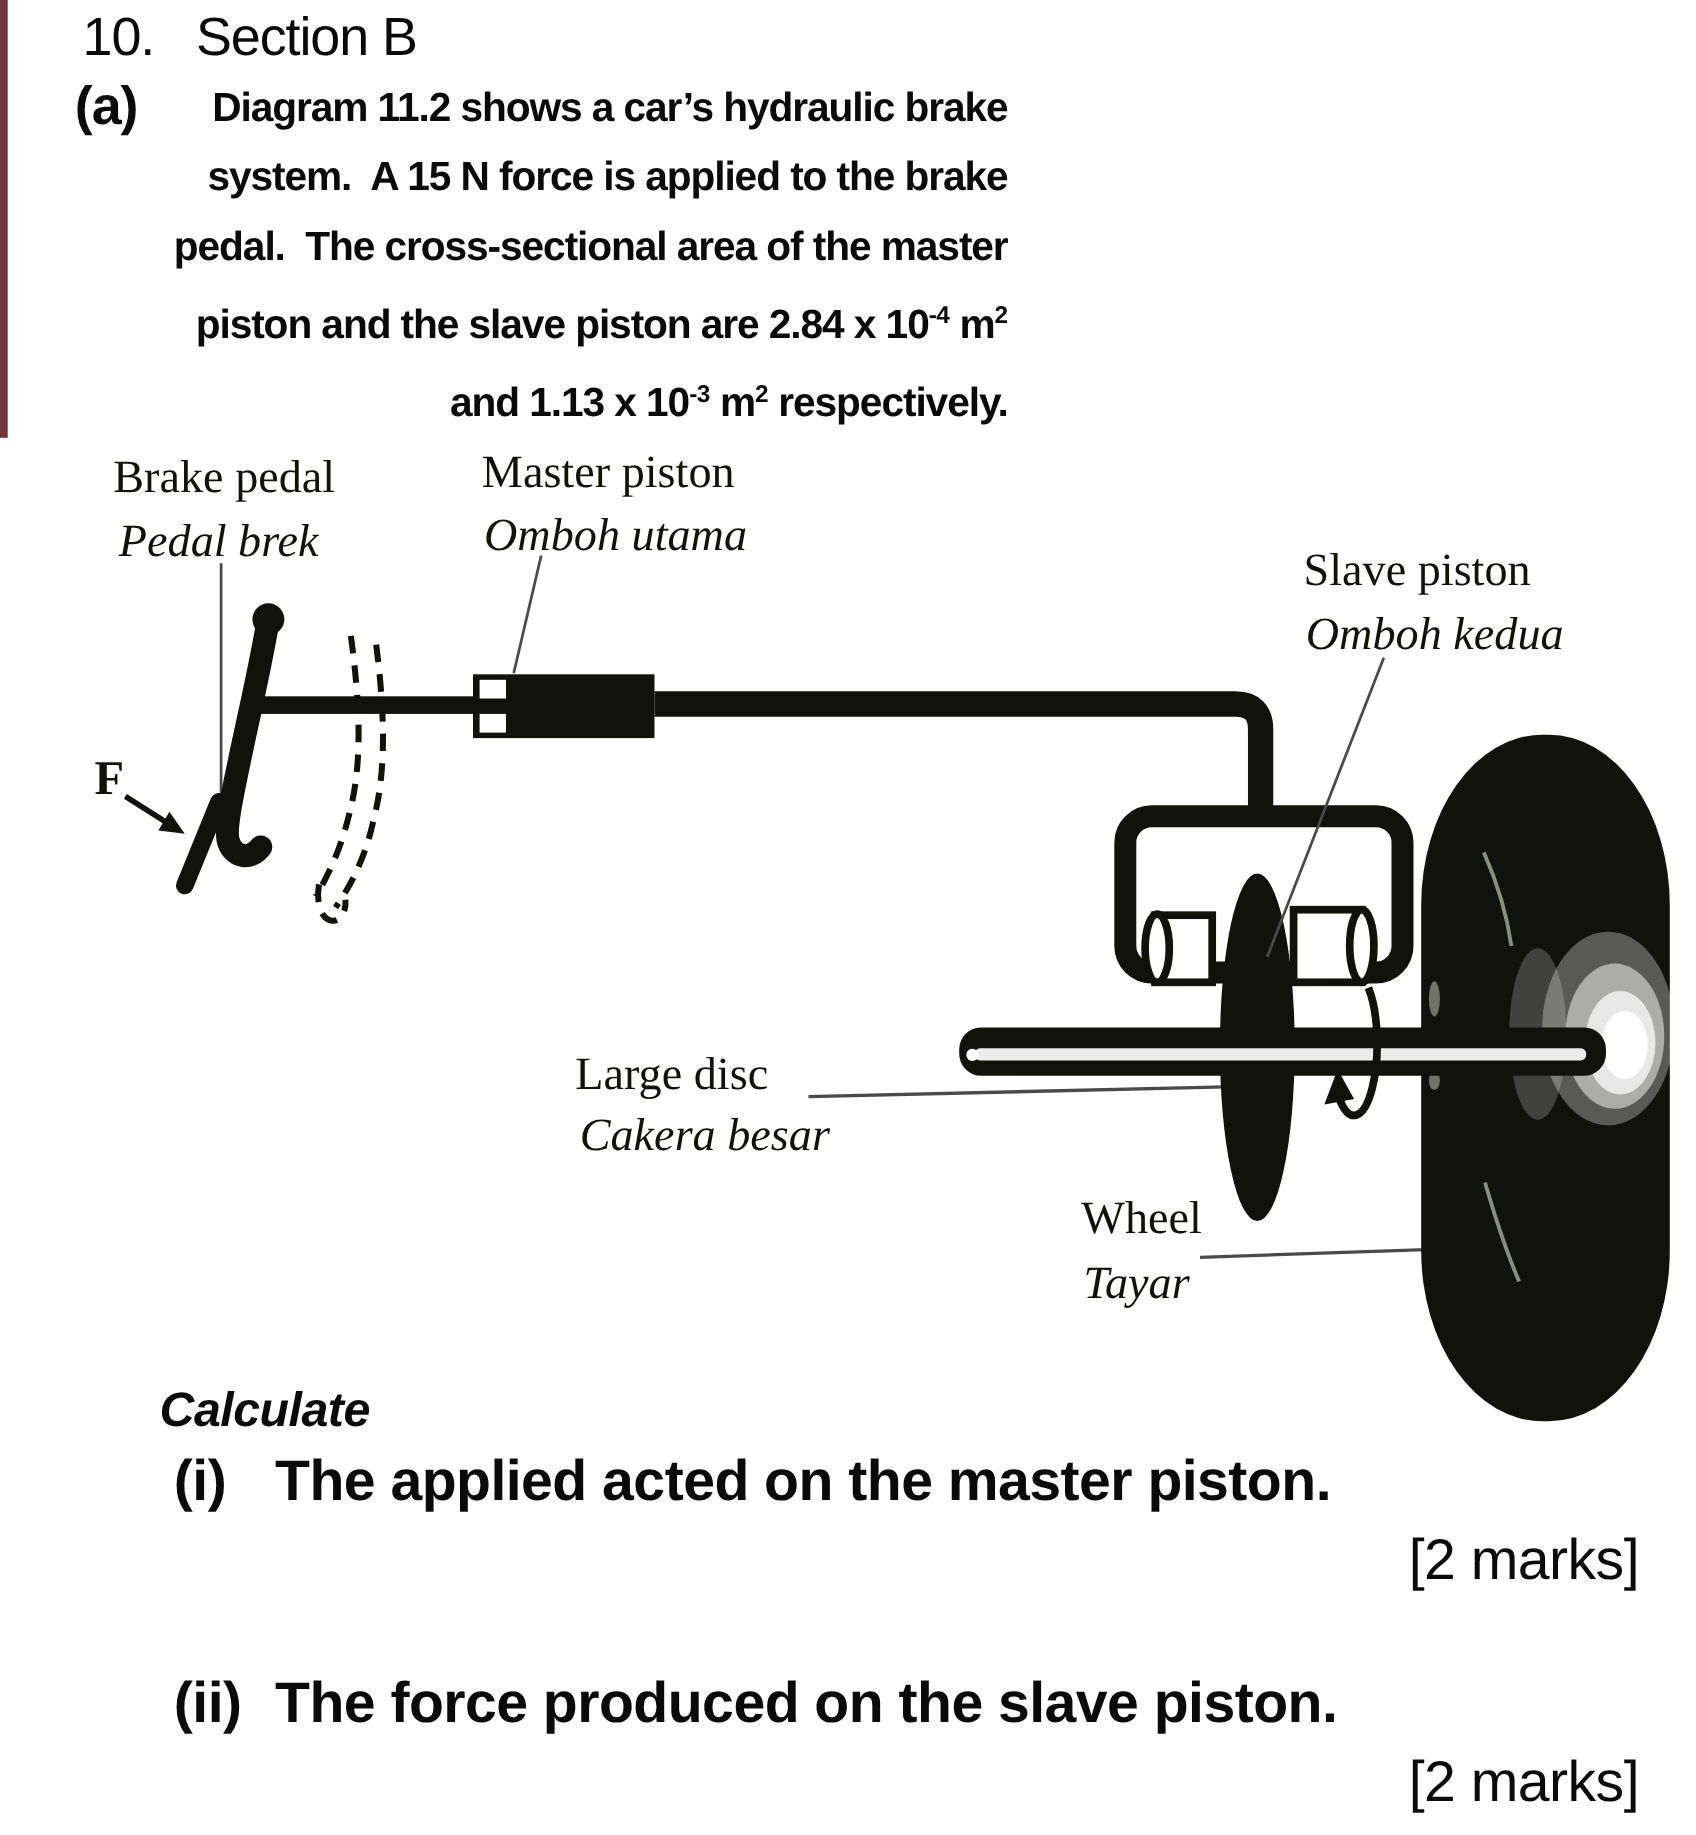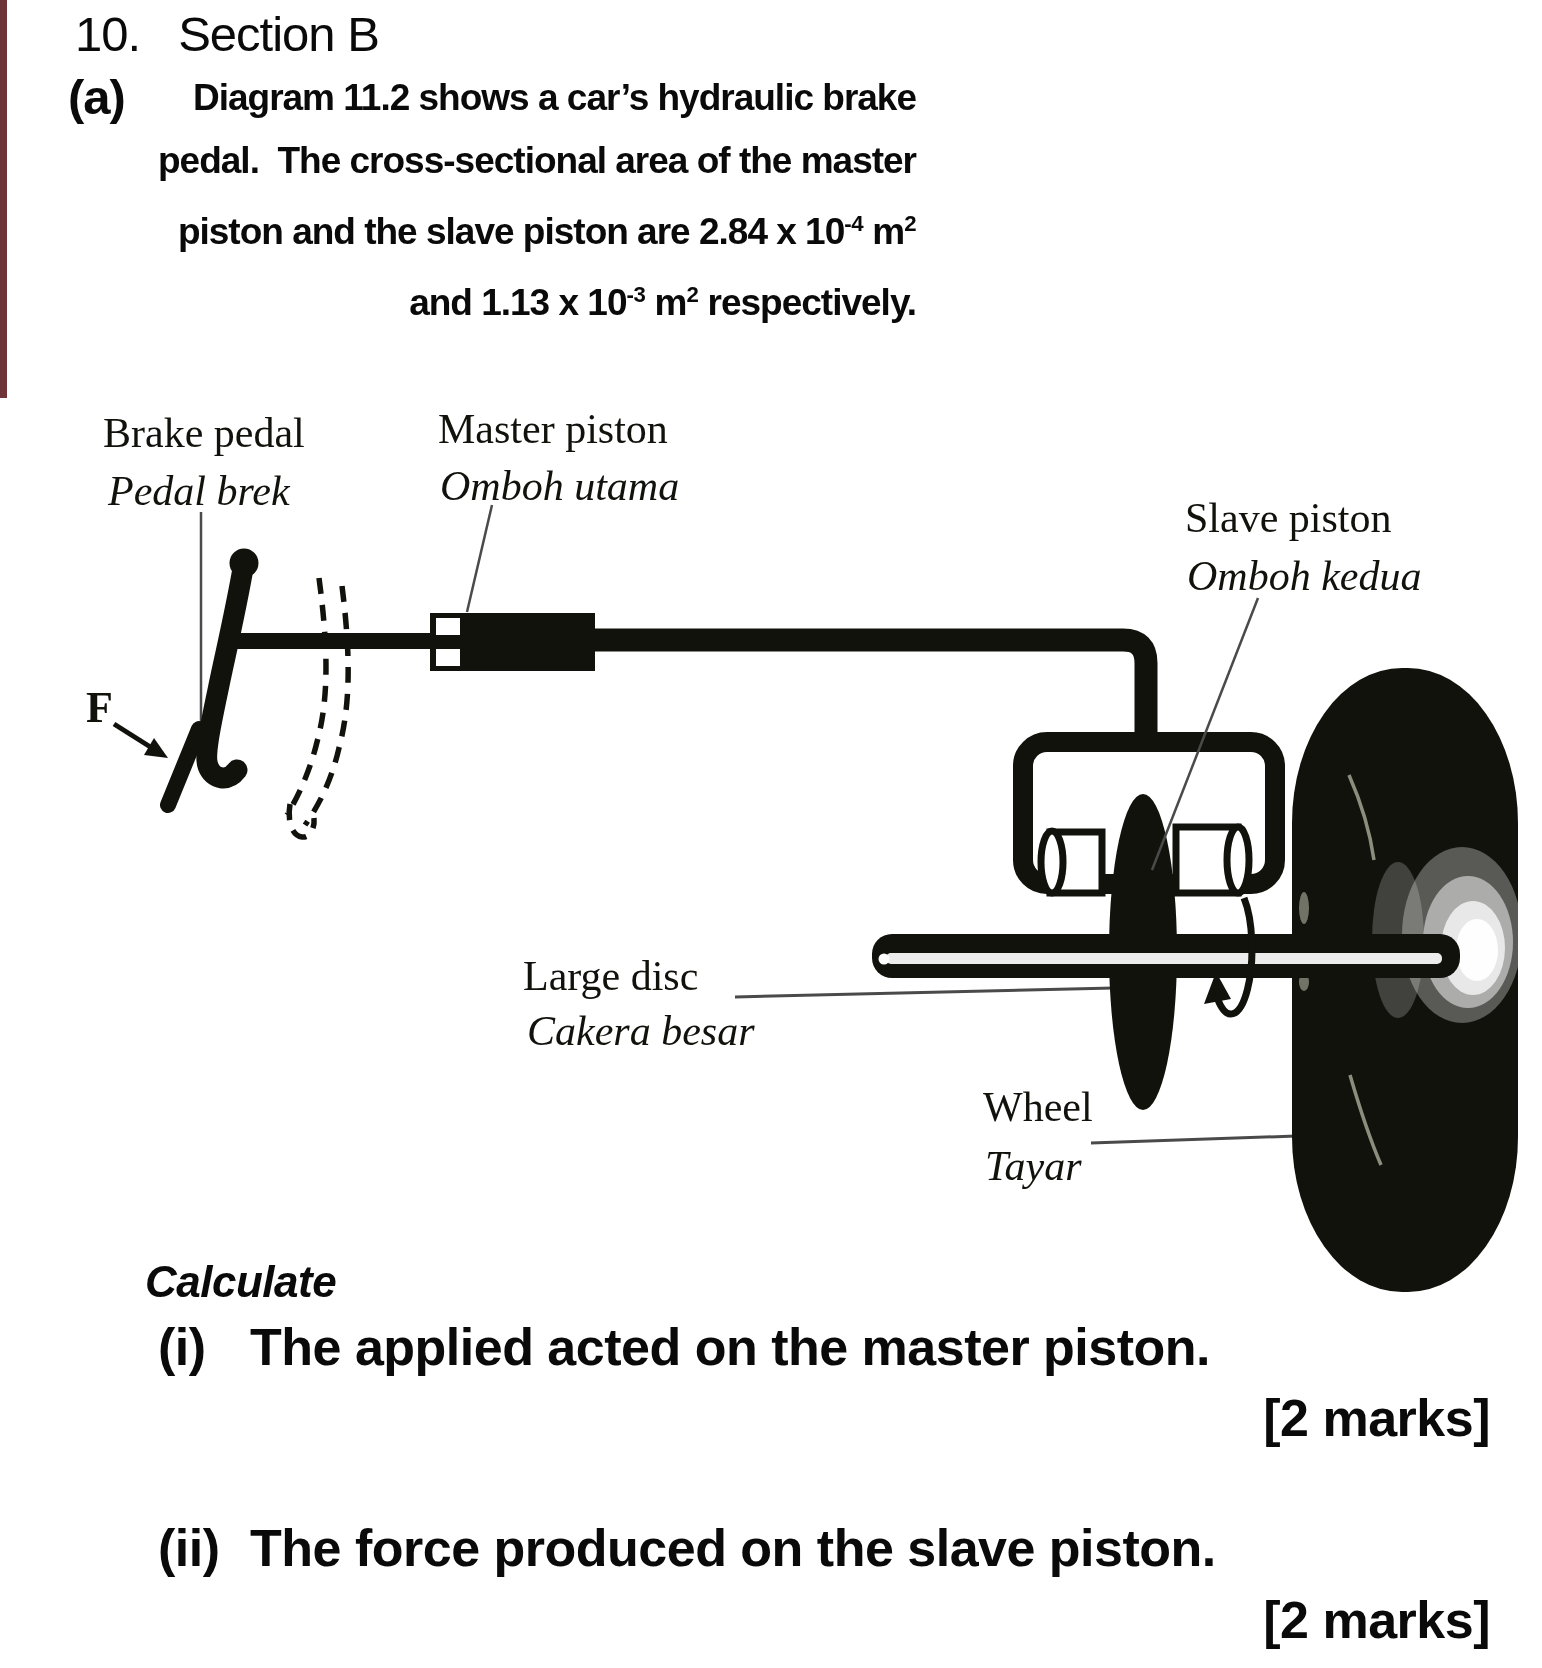--- a/index.html
+++ b/index.html
@@ -24,33 +24,34 @@
   .ld{stroke:var(--leader);}
   .len{font-family:"Liberation Serif",serif;font-size:42px;fill:var(--ink);}
   .lms{font-family:"Liberation Serif",serif;font-style:italic;font-size:42px;fill:var(--ink);}
   .lF{font-family:"Liberation Serif",serif;font-weight:bold;font-size:44px;fill:var(--ink);}
   
   .calc{left:145px;top:1253px;font-size:44px;font-weight:bold;font-style:italic;letter-spacing:-0.5px;line-height:58px;}
   .titem{left:0;width:1542px;line-height:58px;font-size:52px;font-weight:bold;letter-spacing:-0.5px;}
   .t1{top:1318px;} .t2{top:1519px;}
   .tlab{position:absolute;left:158px;}
   .ttext{position:absolute;left:250px;white-space:nowrap;}
-  .marks{right:52px;font-size:52px;font-weight:bold;letter-spacing:-0.5px;line-height:58px;text-align:right;}
+  .marks{right:52px;font-size:52px;font-weight:normal;letter-spacing:-0.5px;line-height:58px;text-align:right;}
   .m1{top:1389px;} .m2{top:1591px;}
 </style>
 </head>
 <body>
 
 <div class="abs qheader">
   <span class="qnum">10.</span><span>Section B</span>
 </div>
 
 <div class="abs pmark">(a)</div>
 <div class="abs plines">
   <div class="pline">Diagram 11.2 shows a car’s hydraulic brake</div>
+  <div class="pline">system.&nbsp; A 15 N force is applied to the brake</div>
   <div class="pline">pedal.&nbsp; The cross-sectional area of the master</div>
   <div class="pline"><span>piston and the slave piston are 2.84 x 10</span><sup>-4</sup><span> m</span><sup>2</sup></div>
   <div class="pline"><span>and 1.13 x 10</span><sup>-3</sup><span> m</span><sup>2</sup><span> respectively.</span></div>
 </div>
 
 <svg class="diagram" viewBox="0 0 1542 1668">
 
   <rect x="0" y="0" width="7" height="398" fill="#551114" opacity="0.85"></rect>
 
   <g>

